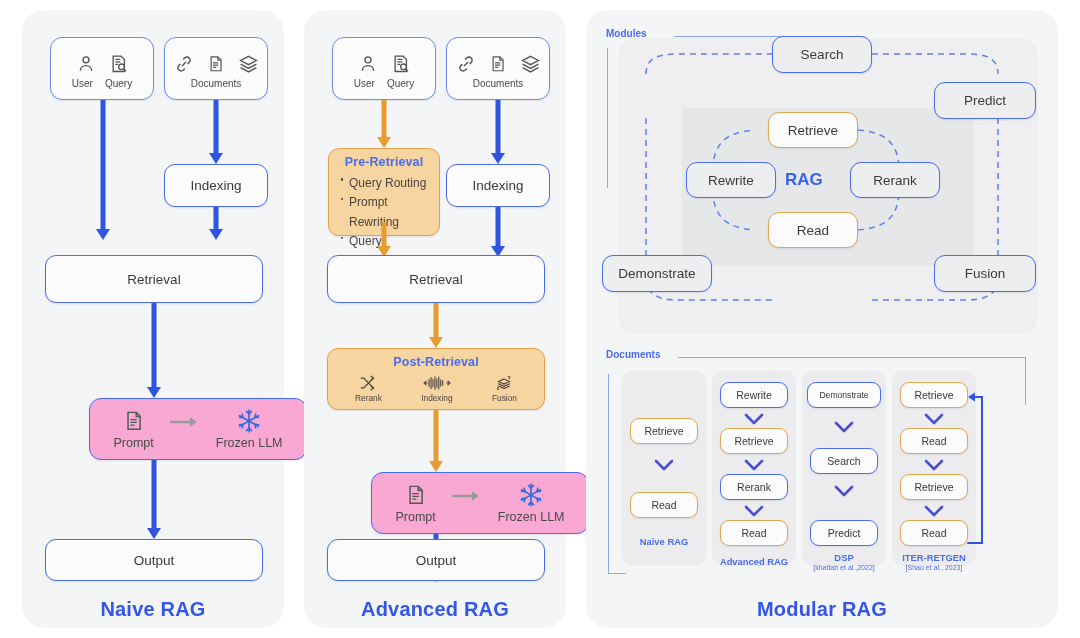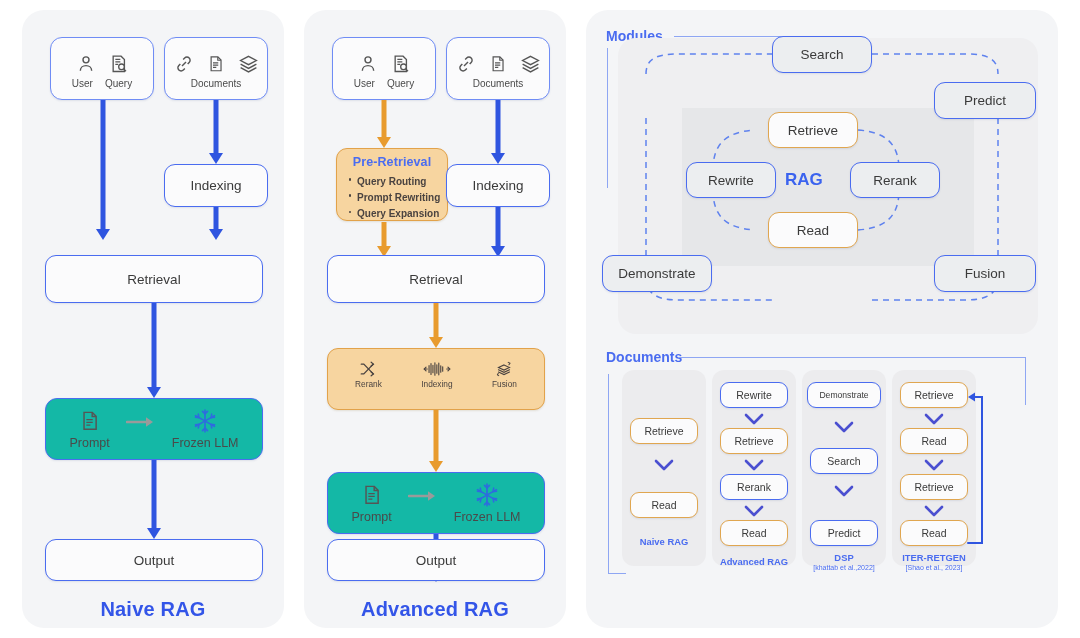--- a/index.html
+++ b/index.html
@@ -38,48 +38,48 @@
   .arrow{position:absolute;}
   .arrow .shaft{position:absolute;left:50%;transform:translateX(-50%);
                 width:5px;background:#2f55e0;top:0;}
   .arrow .head{position:absolute;left:50%;transform:translateX(-50%);
                width:0;height:0;border-left:7.5px solid transparent;
                border-right:7.5px solid transparent;border-top:11px solid #2f55e0;}
   .arrow.or .shaft{background:#e89b2e;}
   .arrow.or .head{border-top-color:#e89b2e;}
 
   
-  .llmbox{position:absolute;box-sizing:border-box;background:#14b8a6;
+  .llmbox{position:absolute;box-sizing:border-box;background:#f9a8d4;
           border:1.6px solid #4a6cf0;border-radius:12px;
           display:flex;align-items:center;justify-content:center;gap:16px;
-          box-shadow:0 1px 2px rgba(40,60,120,.10);}
+          box-shadow:0 1px 2px rgba(40,60,120,.10);margin-left:44px;}
   .llmcell{display:flex;flex-direction:column;align-items:center;gap:2px;}
   .llmcell .cap{font-size:12.5px;color:#4a4a4a;}
 
   
   .orangebox{position:absolute;box-sizing:border-box;background:#f7d5a0;
              border:1.6px solid #e2a24a;border-radius:11px;
              box-shadow:0 1px 2px rgba(120,90,30,.14);}
   .orangebox .ob-title{text-align:center;color:#4a6cf0;font-weight:bold;
                        font-size:12.5px;letter-spacing:.1px;}
   .bullets{margin:5px 0 0 0;padding:0 0 0 20px;list-style:none;}
-  .bullets li{font-size:10px;color:#4a4340;line-height:1.62;position:relative;font-weight:bold;}
+  .bullets li{font-size:12px;color:#4a4340;line-height:1.62;position:relative;}
   .bullets li::before{content:"";position:absolute;left:-8px;top:4.2px;
                       width:2.4px;height:2.4px;border-radius:50%;background:#4a4340;}
   .postrow{display:flex;align-items:flex-start;justify-content:space-around;
            margin-top:5px;padding:0 8px;}
   .postcell{display:flex;flex-direction:column;align-items:center;gap:1px;}
   .postcell .cap{font-size:8.3px;color:#4a4340;}
 
   
   .paneltitle{position:absolute;text-align:center;color:#3355e8;
               font-weight:bold;font-size:20px;letter-spacing:.2px;}
 
   
-  .sectlabel{position:absolute;color:#4a6cf0;font-size:14px;font-weight:bold;}
+  .sectlabel{position:absolute;color:#4a6cf0;font-size:10px;font-weight:bold;}
   .rule{position:absolute;height:1.4px;background:#8ea6f3;}
   .vrule{position:absolute;width:1.4px;background:#8ea6f3;}
 
   .modbg{position:absolute;background:#efeff1;border-radius:18px;}
   .innerbg{position:absolute;background:#e6e7e9;}
 
   .ragcenter{position:absolute;color:#3b63ef;font-weight:bold;font-size:17px;}
 
   
   svg.dash{position:absolute;left:0;top:0;overflow:visible;pointer-events:none;}
@@ -250,21 +250,21 @@
 
     <div class="arrow or" style="left:72px;top:90px;width:16px;height:48px;">
       <div class="shaft" style="height:37px;"></div>
         <div class="head" style="top:37px;"></div>
     </div>
     <div class="arrow" style="left:186px;top:90px;width:16px;height:64px;">
       <div class="shaft" style="height:53px;"></div>
         <div class="head" style="top:53px;"></div>
     </div>
 
-    <div class="orangebox" style="left:24px;top:138px;width:112px;height:73px;padding-top:6px;margin-left:8px;">
+    <div class="orangebox" style="left:24px;top:138px;width:112px;height:88px;padding-top:6px;">
       <div class="ob-title">Pre-Retrieval</div>
       <ul class="bullets">
         <li>Query Routing</li>
         <li>Prompt Rewriting</li>
         <li>Query Expansion</li>
       </ul>
     </div>
 
     <div class="node" style="left:142px;top:154px;width:104px;height:43px;">Indexing</div>
 
@@ -278,20 +278,21 @@
     </div>
 
     <div class="node" style="left:23px;top:245px;width:218px;height:48px;">Retrieval</div>
 
     <div class="arrow or" style="left:124px;top:293px;width:16px;height:45px;">
       <div class="shaft" style="height:34px;"></div>
         <div class="head" style="top:34px;"></div>
     </div>
 
     <div class="orangebox" style="left:23px;top:338px;width:218px;height:62px;padding-top:6px;">
+      <div class="ob-title">Post-Retrieval</div>
       <div class="postrow">
         <div class="postcell">
           <svg width="22" height="18" viewBox="0 0 24 24" fill="none" stroke="#4a4340" stroke-width="1.7" stroke-linecap="round">
             <path d="M3 5.5h3.4L19 18.5"></path>
               <path d="M3 18.5h3.4L19 5.5"></path>
             <path d="M16.2 3l3 2.5-3 2.5"></path>
               <path d="M16.2 16l3 2.5-3 2.5"></path>
           </svg>
           <span class="cap">Rerank</span>
         </div>
@@ -464,15 +465,16 @@
       <svg style="position:absolute;left:70px;top:8px;overflow:visible;" width="26" height="172">
         <path d="M6 165 L20 165 L20 19 L10 19" fill="none" stroke="#2f55e0" stroke-width="2" stroke-linecap="round"></path>
         <path d="M13 14.6L6 19l7 4.4z" fill="#2f55e0"></path>
       </svg>
       <div class="pcaption" style="left:-3px;top:182px;width:90px;">
         <span>ITER-RETGEN</span>
         <span class="cite">[Shao et al., 2023]</span>
       </div>
     </div>
 
+    <div class="paneltitle" style="left:0;top:588px;width:472px;">Modular RAG</div>
   </div>
 
 </div>
 
 </body></html>

